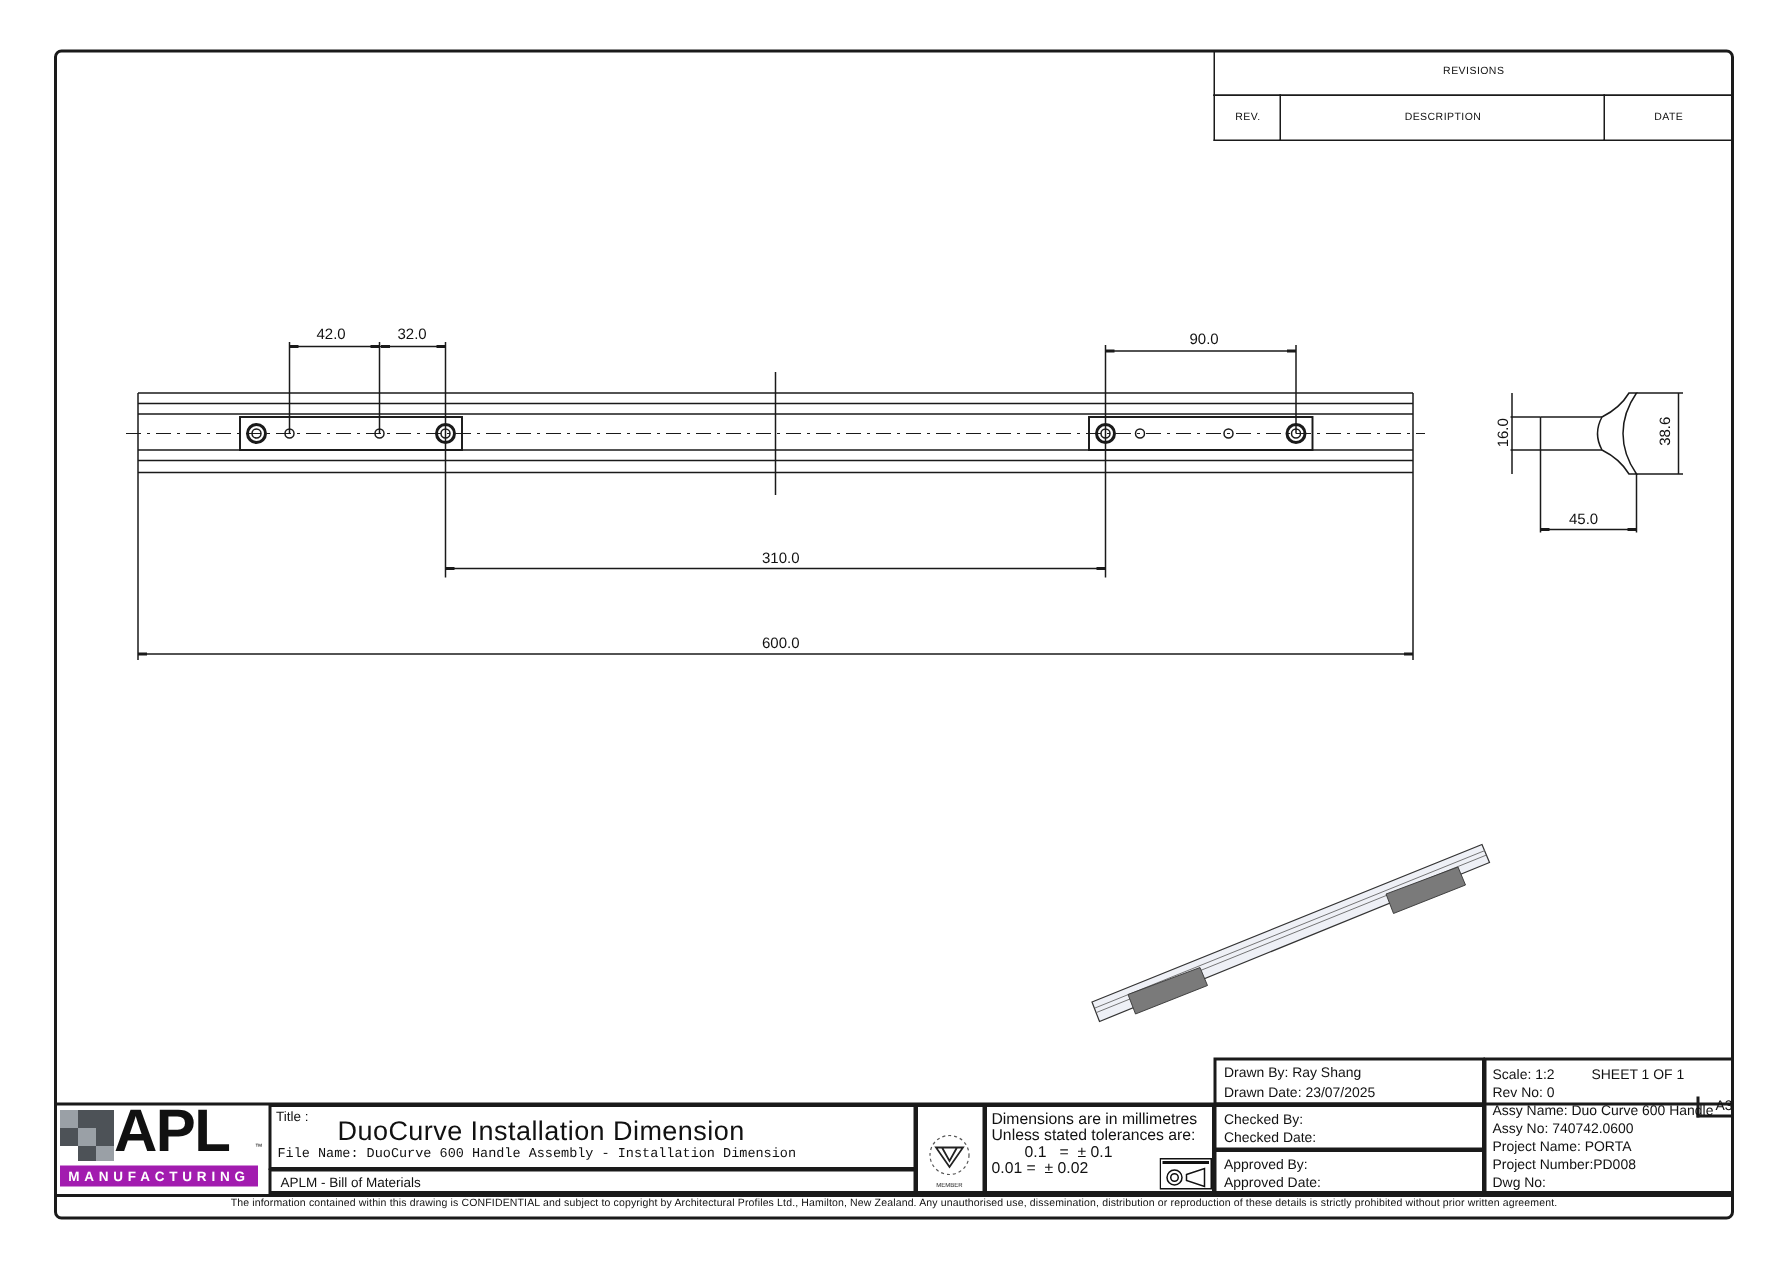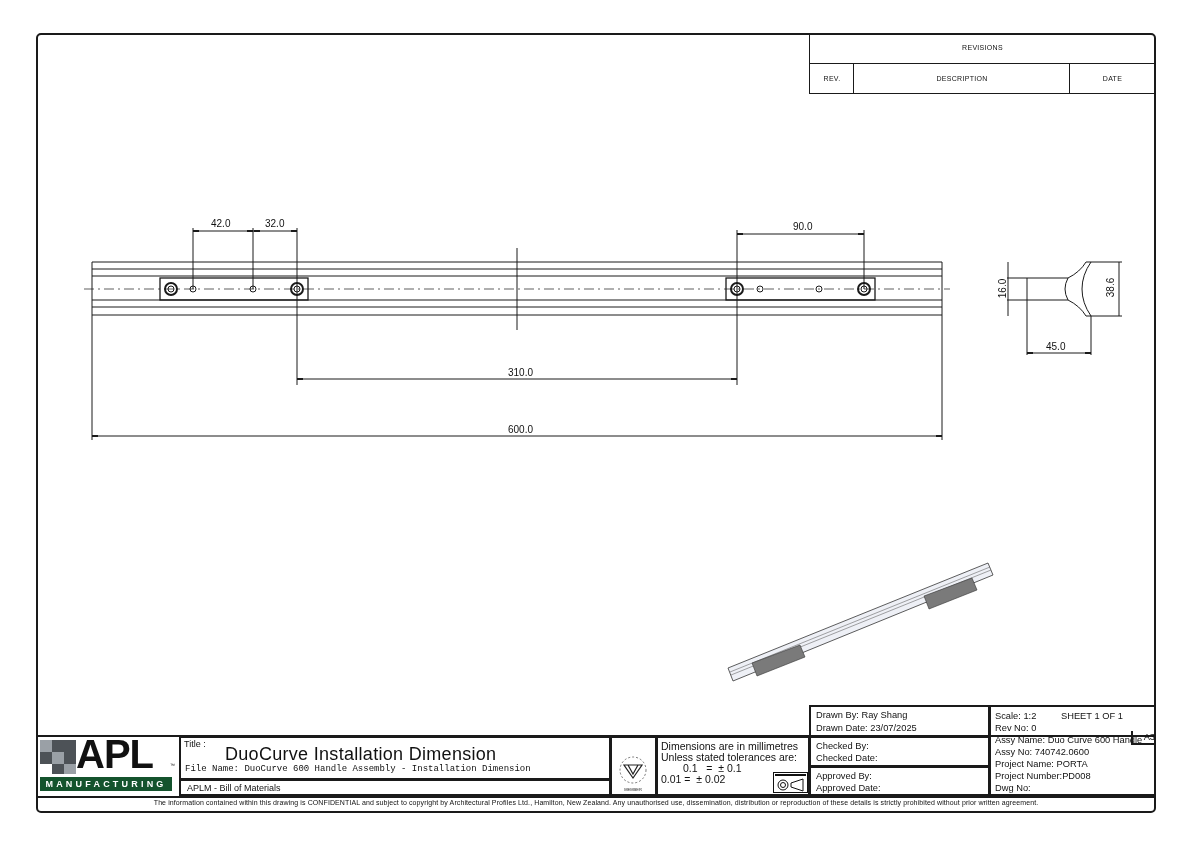--- a/index.html
+++ b/index.html
@@ -139,21 +139,21 @@
     <rect x="24" y="0" width="12" height="12" fill="#4d5257"></rect>
     <rect x="0" y="12" width="12" height="12" fill="#4d5257"></rect>
     <rect x="12" y="12" width="12" height="12" fill="#9aa0a6"></rect>
     <rect x="24" y="12" width="12" height="12" fill="#4d5257"></rect>
     <rect x="12" y="24" width="12" height="10" fill="#4d5257"></rect>
     <rect x="24" y="24" width="12" height="10" fill="#9aa0a6"></rect>
   </svg>
   <div style="position:absolute;left:36px;top:-6px;font-size:40px;font-weight:bold;letter-spacing:-1px;">APL</div>
   <div style="position:absolute;left:130px;top:24px;font-size:5px;">™</div>
 </div>
-<div class="abs" style="left:40px;top:777px;width:132px;height:14px;background:#14532d;color:#fff;font-size:9px;font-weight:bold;letter-spacing:3.2px;text-align:center;line-height:14px;">MANUFACTURING</div>
+<div class="abs" style="left:40px;top:777px;width:132px;height:14px;background:#a21caf;color:#fff;font-size:9px;font-weight:bold;letter-spacing:3.2px;text-align:center;line-height:14px;">MANUFACTURING</div>
 
 <div class="cell thick" style="left:179px;top:736px;width:432px;height:44px;">
   <div class="abs" style="left:3px;top:1px;font-size:9px;">Title :</div>
   <div class="abs" style="left:44px;top:6px;font-size:18px;letter-spacing:0.3px;">DuoCurve Installation Dimension</div>
   <div class="abs" style="left:4px;top:26px;font-size:9px;font-family:Liberation Mono, monospace;">File Name: DuoCurve 600 Handle Assembly - Installation Dimension</div>
 </div>
 <div class="cell thick" style="left:179px;top:779px;width:432px;height:17px;">
   <div class="abs" style="left:6px;top:2px;font-size:9px;">APLM - Bill of Materials</div>
 </div>
 

